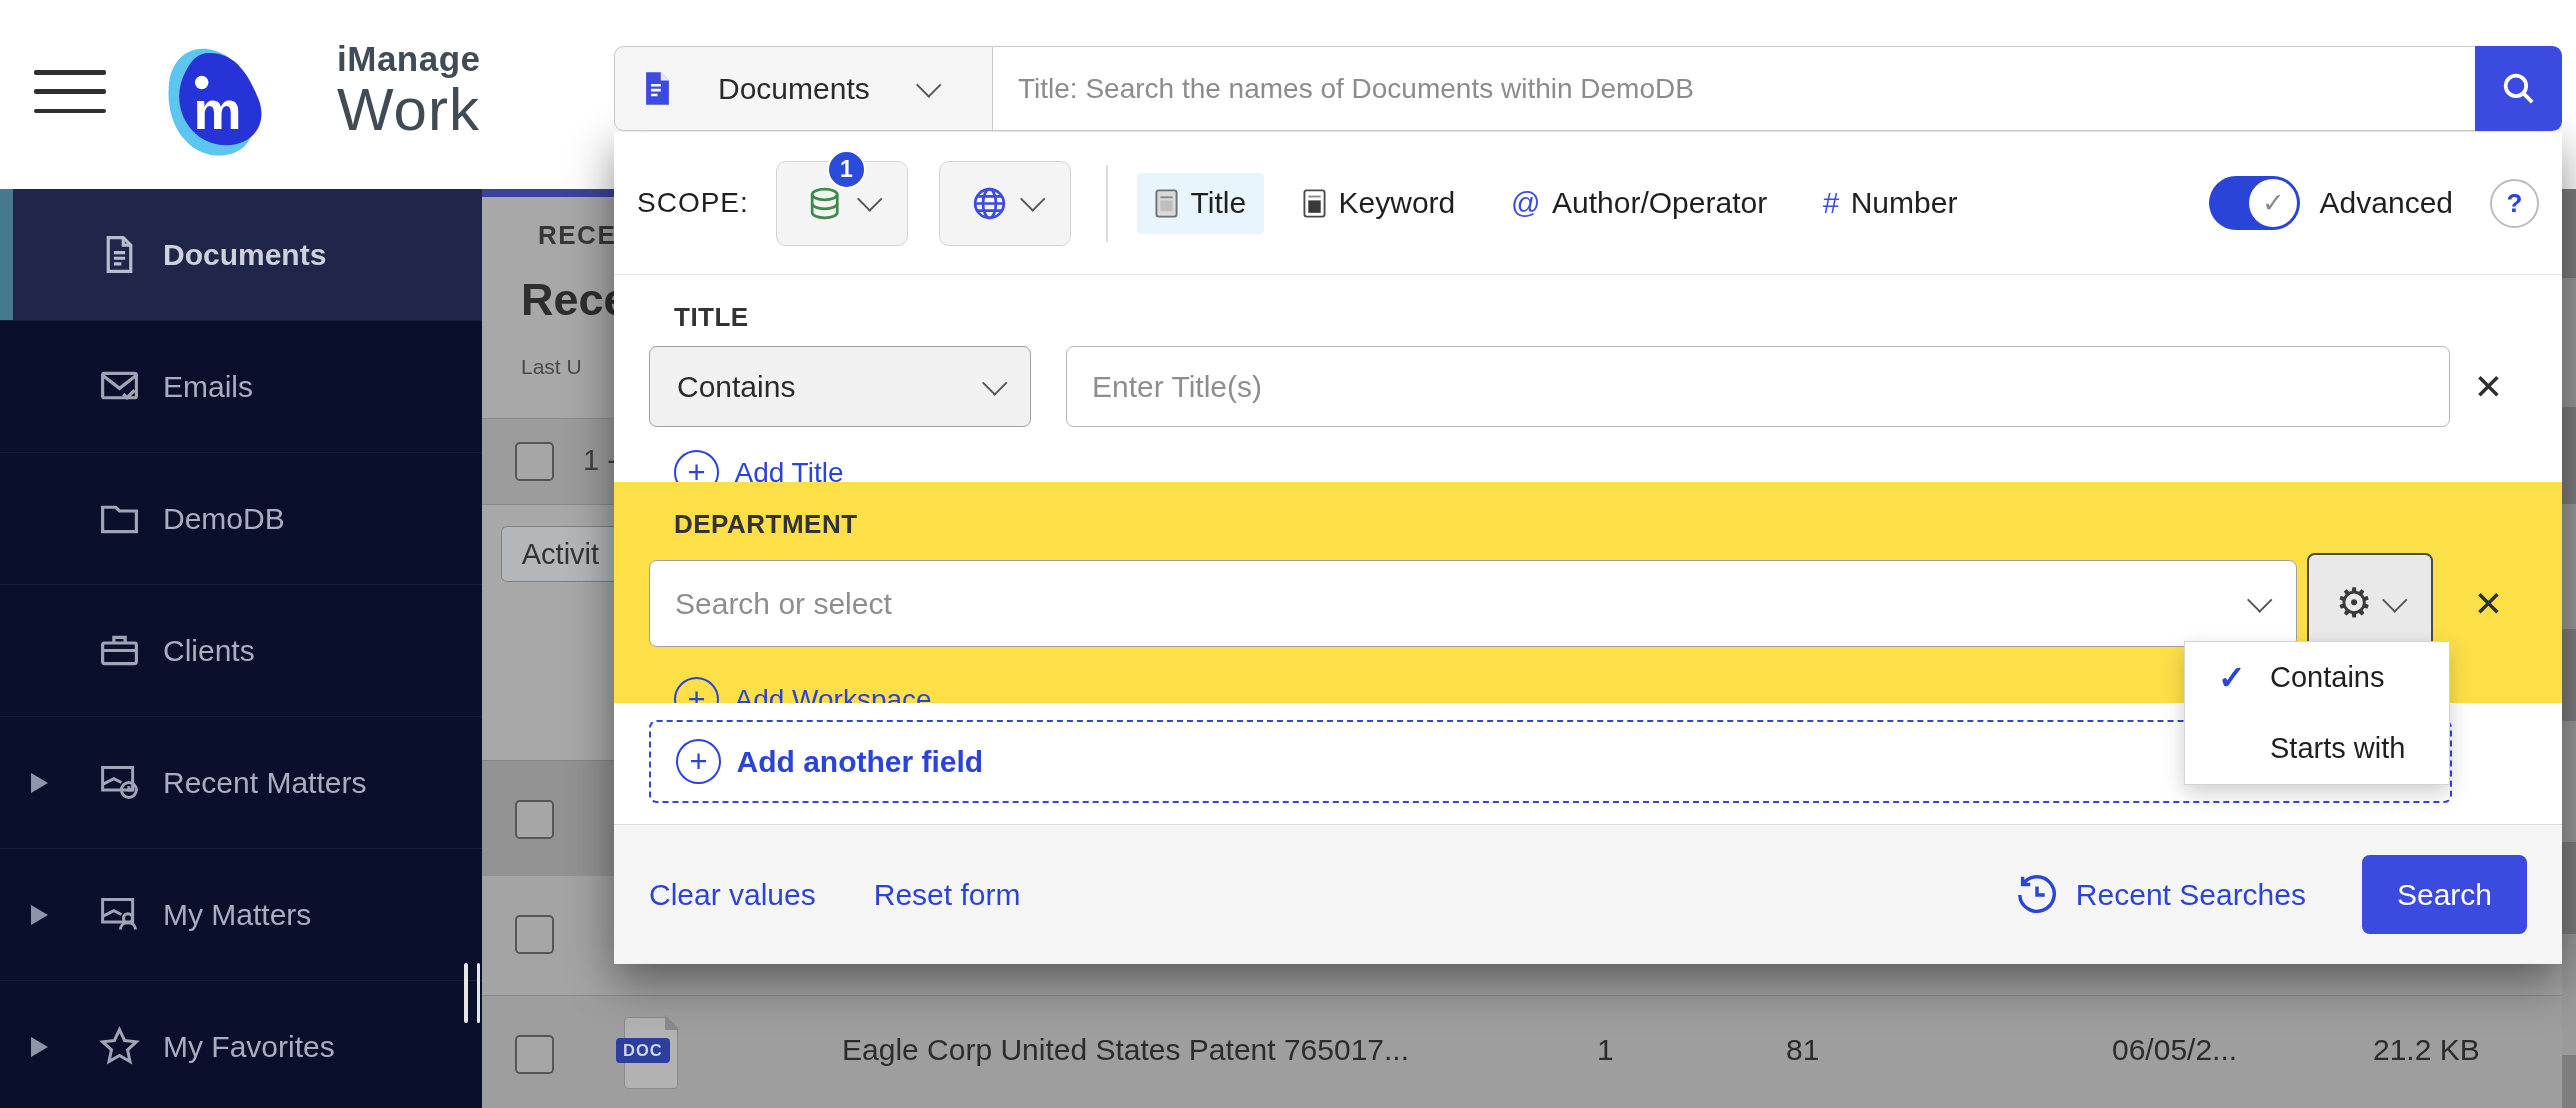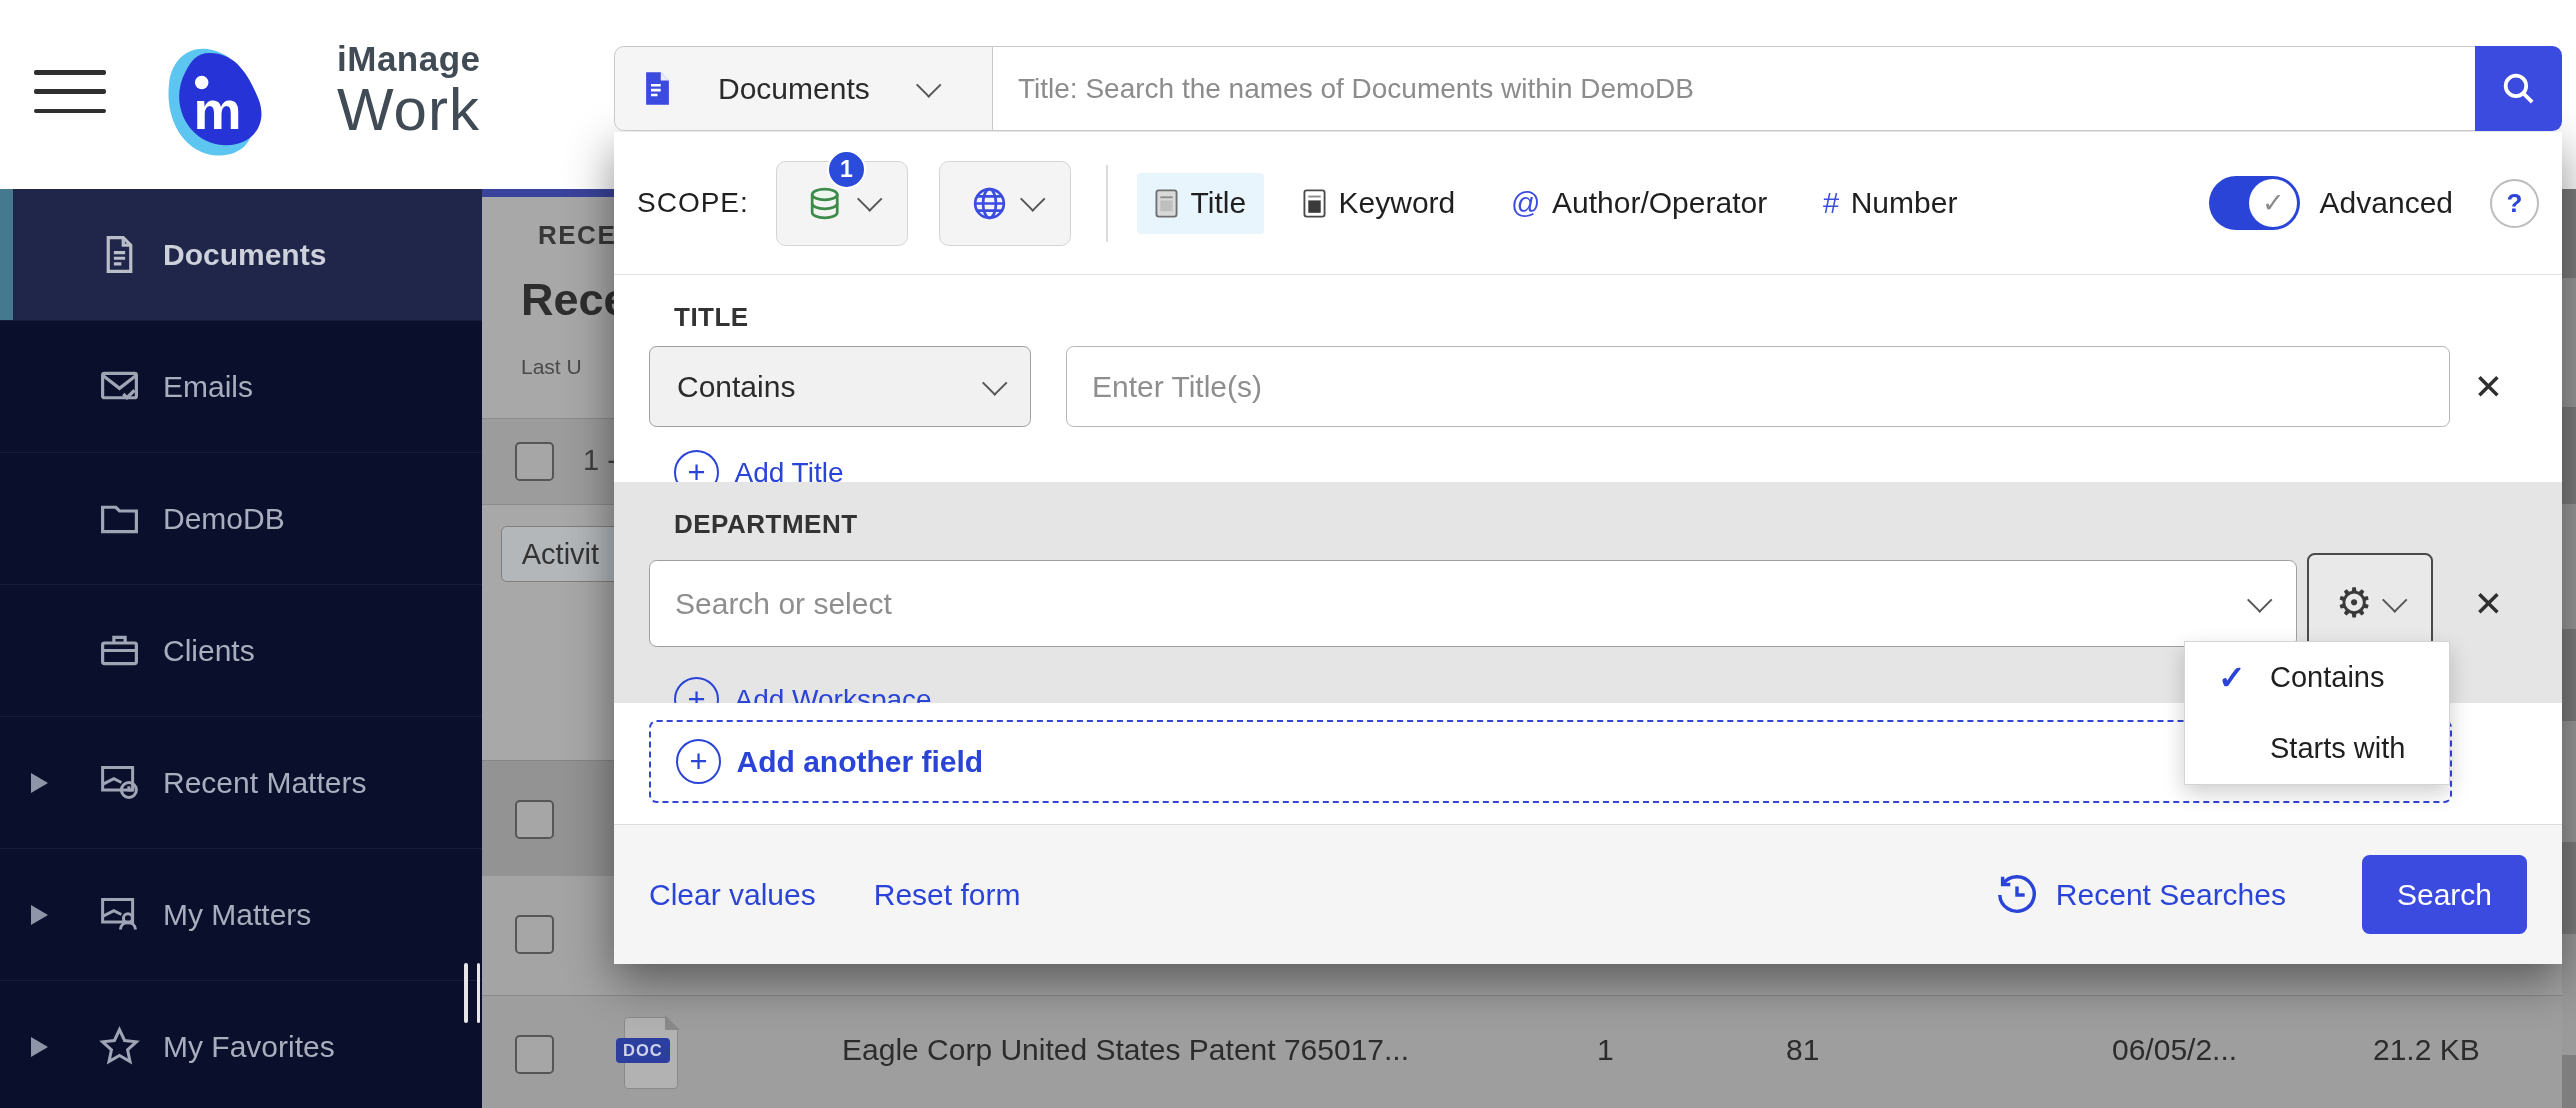--- a/index.html
+++ b/index.html
@@ -88,21 +88,21 @@
   .toggle{margin-left:auto;width:91px;height:54px;border-radius:27px;background:#2b44d8;position:relative;cursor:pointer;flex-shrink:0;}
   .toggle .knob{position:absolute;right:2.9px;top:2.9px;width:48px;height:48px;border-radius:50%;background:#fff;
     display:flex;align-items:center;justify-content:center;color:#8a8a8a;font-size:27px;}
   .adv-lbl{font-size:30px;color:#1f1f1f;margin-left:19.4px;}
   .help{width:45px;height:45px;border:2.9px solid #bcbcbc;border-radius:50%;color:#2b44d8;font-size:26px;font-weight:700;
     display:flex;align-items:center;justify-content:center;margin-left:37px;cursor:pointer;}
 
   .sec{position:absolute;left:0;width:100%;box-sizing:border-box;padding:21px 35px;}
   .sec .sec-lbl{font-size:26px;font-weight:700;letter-spacing:0.5px;color:#333;margin:5.8px 0 13.5px 25px;}
   .sec-title{top:143px;height:207px;background:#fff;}
-  .sec-dept{top:350px;height:221px;background:#e5e5e5;}
+  .sec-dept{top:350px;height:221px;background:#fde047;}
   .frow{display:flex;align-items:center;}
   .op-select{width:382px;height:81px;background:#f1f1f2;border:1px solid #9e9ea4;border-radius:7.7px;display:flex;align-items:center;
     justify-content:space-between;padding:0 27px;box-sizing:border-box;font-size:30px;color:#2b2b2b;cursor:pointer;flex-shrink:0;}
   .txt-input{flex:1;height:81px;border:1px solid #b6b6b6;border-radius:7.7px;margin-left:35px;font-size:30px;color:#333;
     padding:0 25px;outline:none;font-family:"Liberation Sans",sans-serif;box-sizing:border-box;}
   .txt-input::placeholder{color:#8e8e8e;}
   .xbtn{width:77px;text-align:center;font-size:35px;color:#2f2f2f;cursor:pointer;flex-shrink:0;}
   .addlink{display:flex;align-items:center;gap:15.5px;color:#2b44d8;font-size:28px;margin:23px 0 0 25px;cursor:pointer;width:fit-content;}
   .plus-circle{width:45px;height:45px;border:2.9px solid #2b44d8;border-radius:50%;display:flex;align-items:center;justify-content:center;
     font-size:31px;font-weight:400;color:#2b44d8;box-sizing:border-box;}
@@ -117,21 +117,21 @@
   .sec-add{position:absolute;left:0;top:571px;width:100%;height:121px;background:#fff;box-sizing:border-box;padding:17.4px 35px;}
   .dashed-box{width:1803px;height:83px;border:2.9px dashed #3346d6;border-radius:7.7px;display:flex;align-items:center;
     padding-left:25px;box-sizing:border-box;cursor:pointer;}
   .dashed-box .lab{font-size:30px;font-weight:700;color:#2b44d8;margin-left:15.5px;}
 
   .panel-footer{position:absolute;left:0;top:692px;width:100%;height:140px;background:#f5f5f6;border-top:1px solid #dddddd;
     display:flex;align-items:center;padding:0 35px;box-sizing:border-box;}
   .link{font-size:30px;color:#2b44d8;cursor:pointer;white-space:nowrap;}
   .recent-link{margin-left:auto;display:flex;align-items:center;gap:15.5px;cursor:pointer;}
   .search-btn{width:165px;height:79px;background:#3b4adf;border:none;border-radius:7.7px;color:#fff;font-size:30px;
-    margin-left:76px;cursor:pointer;font-family:"Liberation Sans",sans-serif;}
+    margin-left:56px;cursor:pointer;font-family:"Liberation Sans",sans-serif;}
 
   .op-menu{position:absolute;left:1570px;top:509px;width:264px;background:#fff;border:1px solid #d4d4d4;
     box-shadow:0 7.7px 21px rgba(0,0,0,.2);z-index:9;}
   .op-menu .mi{height:71px;display:flex;align-items:center;font-size:29px;color:#1f1f1f;cursor:pointer;position:relative;}
   .op-menu .mi .mk{position:absolute;left:33px;color:#2b44d8;font-size:33px;font-weight:700;}
   .op-menu .mi .mt{margin-left:85px;}
 </style>
 </head>
 <body>
 

